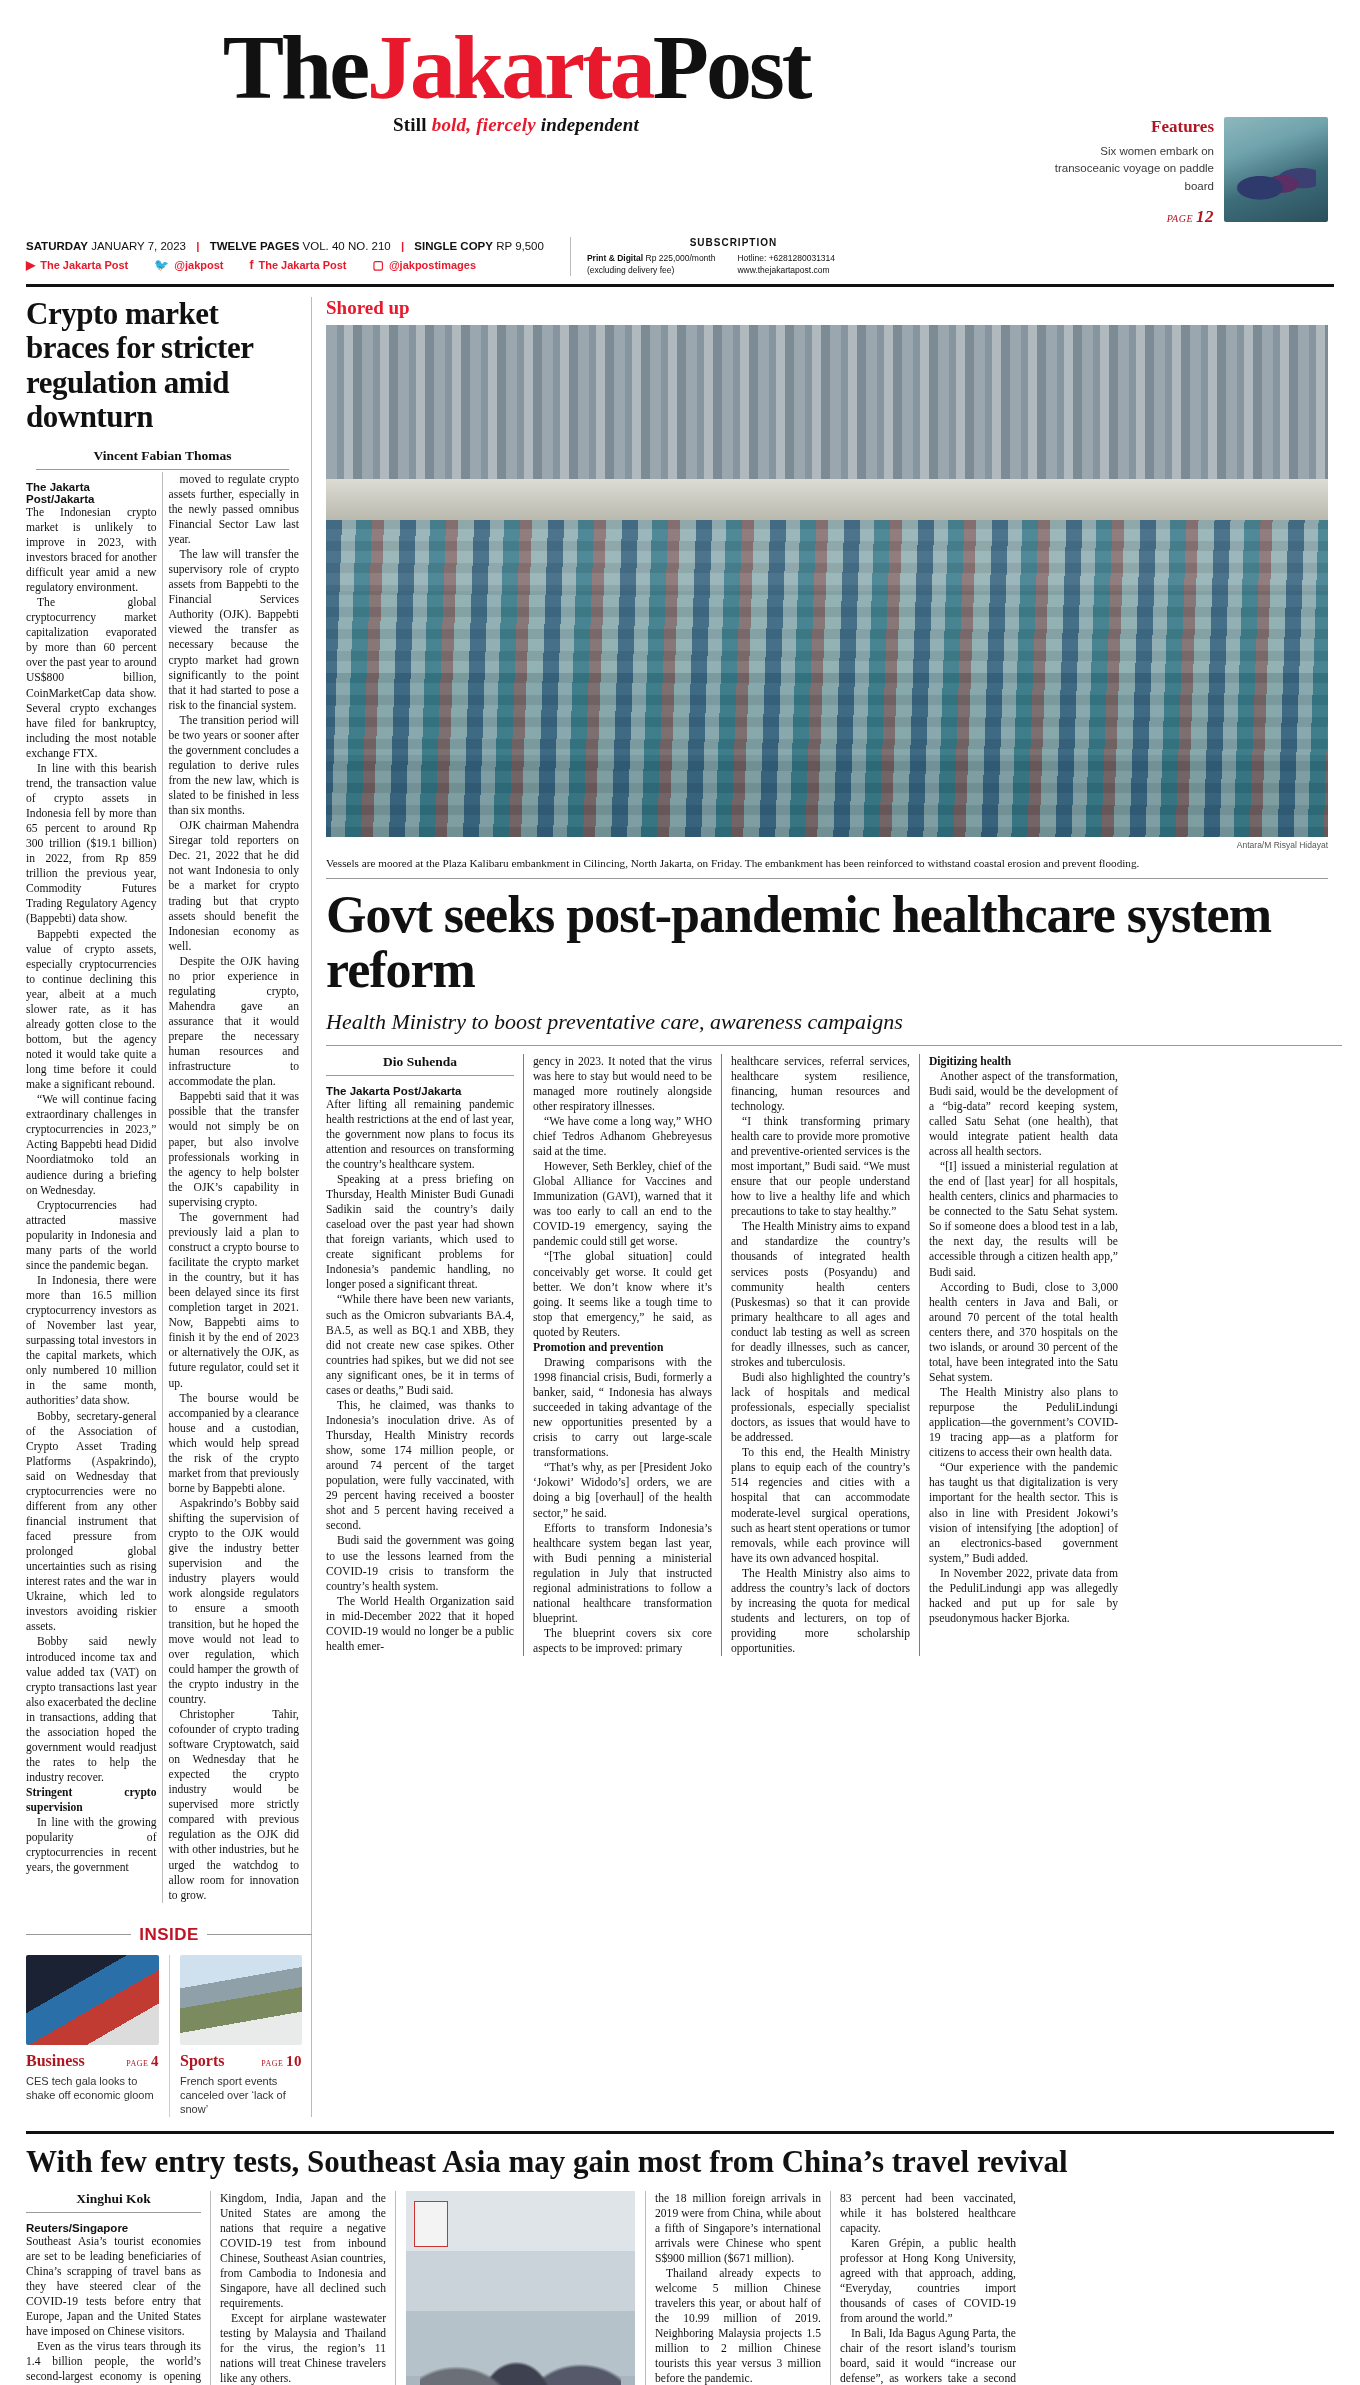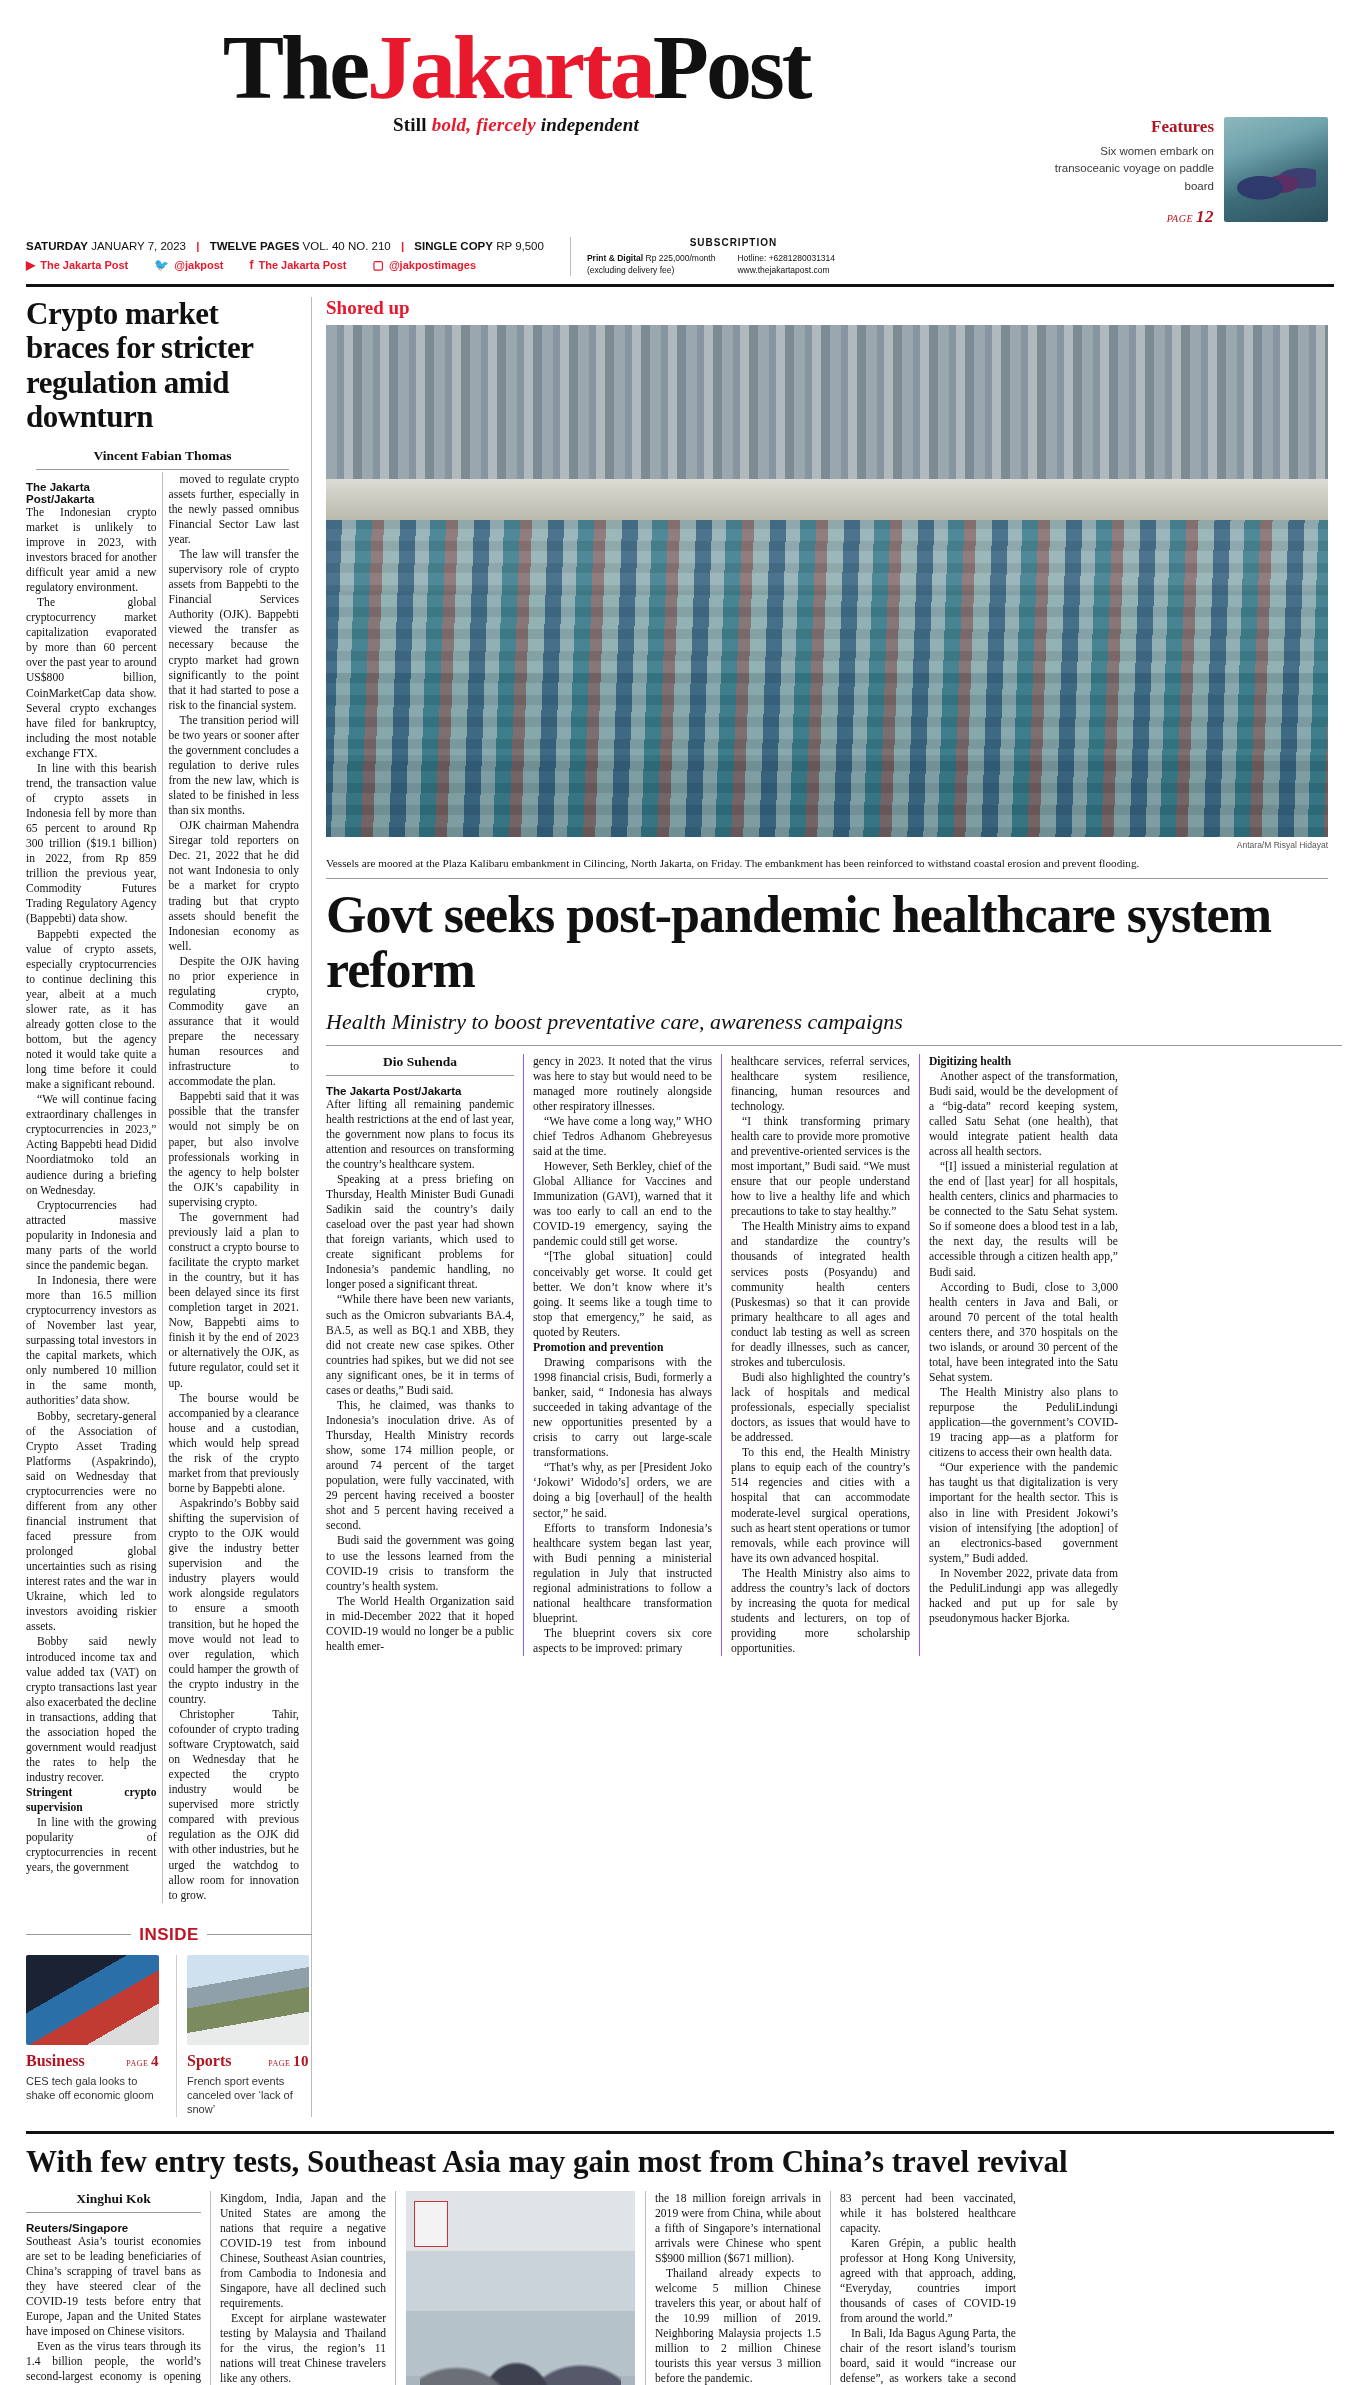--- a/index.html
+++ b/index.html
@@ -103,21 +103,21 @@
   .hcol { width:198px; padding:0 9px; border-right:1px solid #8b5cf6; }
   .hcol:last-child { border-right:none; padding-right:0; }
   .hcol:first-child { padding-left:0; }
 
   
   .inside-wrap { width:286px; margin-top:22px; }
   .inside-bar { display:flex; align-items:center; gap:8px; }
   .inside-bar .ln { flex:1; border-top:1px solid #999; }
   .inside-bar .lbl { color:#c01323; font-weight:bold; font-size:17px;
                      font-family:"Liberation Sans",sans-serif; letter-spacing:.5px;}
-  .inside-items { display:flex; gap:17px; margin-top:10px; }
+  .inside-items { display:flex; gap:10px; margin-top:10px; }
   .inside-item { width:133px; }
   .inside-item + .inside-item { border-left:1px solid #ccc; padding-left:10px; }
   .ins-img { width:100%; height:90px; border-radius:2px; }
   .ins-img.biz { background:linear-gradient(150deg,#1b2234 0 35%,#2b6fa8 35% 55%,#c13b32 55% 75%,#dcdcdc 75% 100%); }
   .ins-img.spo { background:linear-gradient(170deg,#cfe0ef 0 30%,#8fa0a8 30% 48%,#7c8a60 48% 70%,#e9eaea 70% 100%); }
   .ins-head { display:flex; justify-content:space-between; align-items:baseline; margin-top:7px; }
   .ins-sec { color:#b01622; font-weight:bold; font-size:16px; }
   .ins-page { font-size:8px; color:#b01622; letter-spacing:.5px;}
   .ins-page b { font-size:15px; }
   .ins-desc { font-size:11px; line-height:1.3; margin-top:4px; color:#333;
@@ -227,21 +227,21 @@
           <p>Cryptocurrencies had attracted massive popularity in Indonesia and many parts of the world since the pandemic began.</p>
           <p>In Indonesia, there were more than 16.5 million cryptocurrency investors as of November last year, surpassing total investors in the capital markets, which only numbered 10 million in the same month, authorities’ data show.</p>
           <p>Bobby, secretary-general of the Association of Crypto Asset Trading Platforms (Aspakrindo), said on Wednesday that cryptocurrencies were no different from any other financial instrument that faced pressure from prolonged global uncertainties such as rising interest rates and the war in Ukraine, which led to investors avoiding riskier assets.</p>
           <p>Bobby said newly introduced income tax and value added tax (VAT) on crypto transactions last year also exacerbated the decline in transactions, adding that the association hoped the government would readjust the rates to help the industry recover.</p>
           <p class="subhead">Stringent crypto supervision</p>
           <p>In line with the growing popularity of cryptocurrencies in recent years, the government</p>
           <p>moved to regulate crypto assets further, especially in the newly passed omnibus Financial Sector Law last year.</p>
           <p>The law will transfer the supervisory role of crypto assets from Bappebti to the Financial Services Authority (OJK). Bappebti viewed the transfer as necessary because the crypto market had grown significantly to the point that it had started to pose a risk to the financial system.</p>
           <p>The transition period will be two years or sooner after the government concludes a regulation to derive rules from the new law, which is slated to be finished in less than six months.</p>
           <p>OJK chairman Mahendra Siregar told reporters on Dec. 21, 2022 that he did not want Indonesia to only be a market for crypto trading but that crypto assets should benefit the Indonesian economy as well.</p>
-          <p>Despite the OJK having no prior experience in regulating crypto, Commodity gave an assurance that it would prepare the necessary human resources and infrastructure to accommodate the plan.</p>
+          <p>Despite the OJK having no prior experience in regulating crypto, Mahendra gave an assurance that it would prepare the necessary human resources and infrastructure to accommodate the plan.</p>
           <p>Bappebti said that it was possible that the transfer would not simply be on paper, but also involve professionals working in the agency to help bolster the OJK’s capability in supervising crypto.</p>
           <p>The government had previously laid a plan to construct a crypto bourse to facilitate the crypto market in the country, but it has been delayed since its first completion target in 2021. Now, Bappebti aims to finish it by the end of 2023 or alternatively the OJK, as future regulator, could set it up.</p>
           <p>The bourse would be accompanied by a clearance house and a custodian, which would help spread the risk of the crypto market from that previously borne by Bappebti alone.</p>
           <p>Aspakrindo’s Bobby said shifting the supervision of crypto to the OJK would give the industry better supervision and the industry players would work alongside regulators to ensure a smooth transition, but he hoped the move would not lead to over regulation, which could hamper the growth of the crypto industry in the country.</p>
           <p>Christopher Tahir, cofounder of crypto trading software Cryptowatch, said on Wednesday that he expected the crypto industry would be supervised more strictly compared with previous regulation as the OJK did with other industries, but he urged the watchdog to allow room for innovation to grow.</p>
         </div>
       </div>
 
       <div class="inside-wrap">
         <div class="inside-bar">

